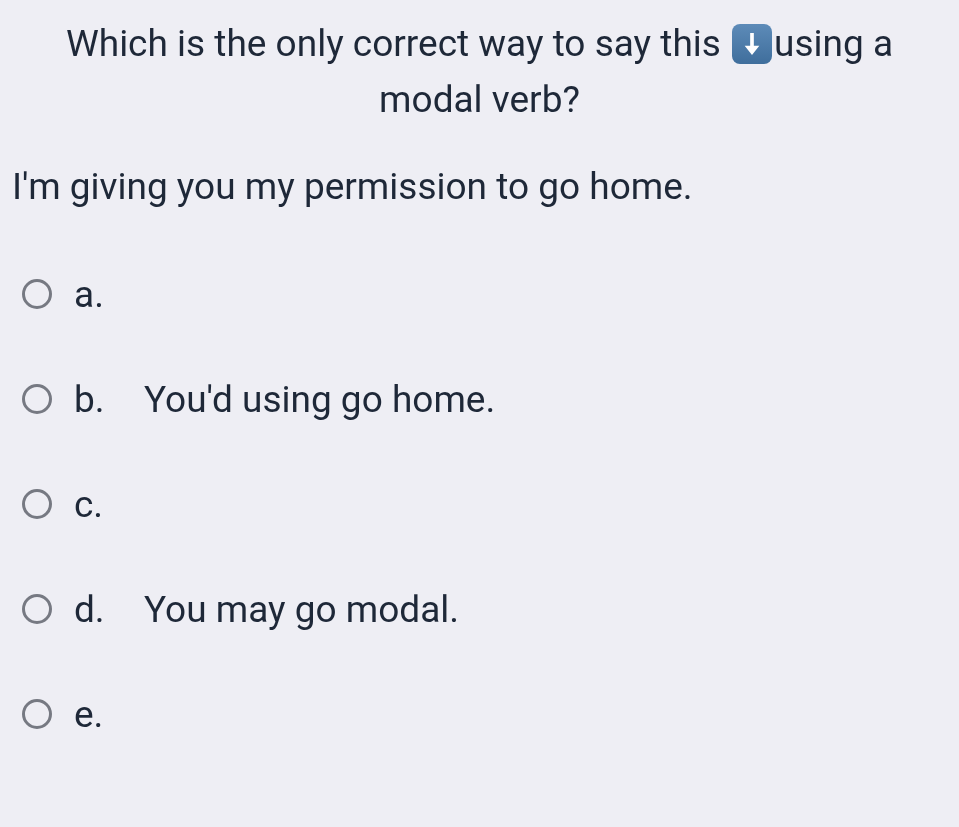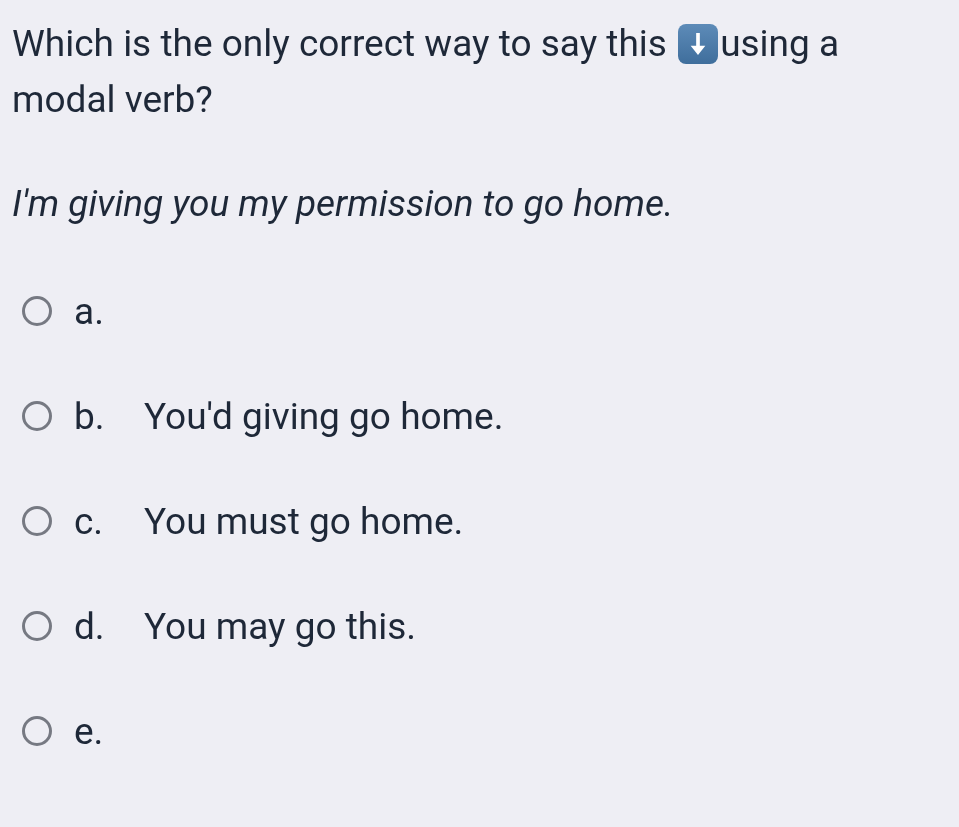--- a/index.html
+++ b/index.html
@@ -11,21 +11,22 @@
       background: #eeeef4;
       font-family: -apple-system, BlinkMacSystemFont, "Segoe UI", Roboto, Helvetica, Arial, sans-serif;
       width: 959px;
       height: 827px;
       padding: 16px 12px;
       color: #1e2838;
     }
     .question-text {
       font-size: 37px;
       line-height: 1.5;
-      margin-bottom: 49px;
+      margin-bottom: 32px;
+      text-align: center;
     }
     .emoji-badge {
       display: inline-flex;
       vertical-align: middle;
       width: 40px;
       height: 40px;
       background: linear-gradient(180deg, #5d8bb8 0%, #3f6e9c 100%);
       border-radius: 8px;
       align-items: center;
       justify-content: center;
@@ -33,21 +34,20 @@
     }
     .emoji-badge svg {
       width: 22px;
       height: 26px;
       fill: #ffffff;
     }
     .sentence {
       font-size: 37px;
       line-height: 1.5;
       margin-bottom: 58px;
-      font-style: italic;
     }
     .options {
       display: flex;
       flex-direction: column;
       gap: 62px;
       padding-left: 10px;
     }
     .option {
       display: flex;
       align-items: center;
@@ -85,29 +85,28 @@
 <div class="sentence">I'm giving you my permission to go home.</div>
 
 <div class="options">
   <div class="option">
     <div class="radio"></div>
     <div class="option-letter">a.</div>
   </div>
   <div class="option">
     <div class="radio"></div>
     <div class="option-letter">b.</div>
-    <div class="option-text">You'd giving go home.</div>
+    <div class="option-text">You'd using go home.</div>
   </div>
   <div class="option">
     <div class="radio"></div>
     <div class="option-letter">c.</div>
-    <div class="option-text">You must go home.</div>
   </div>
   <div class="option">
     <div class="radio"></div>
     <div class="option-letter">d.</div>
-    <div class="option-text">You may go this.</div>
+    <div class="option-text">You may go modal.</div>
   </div>
   <div class="option">
     <div class="radio"></div>
     <div class="option-letter">e.</div>
   </div>
 </div>
 
 </body></html>

